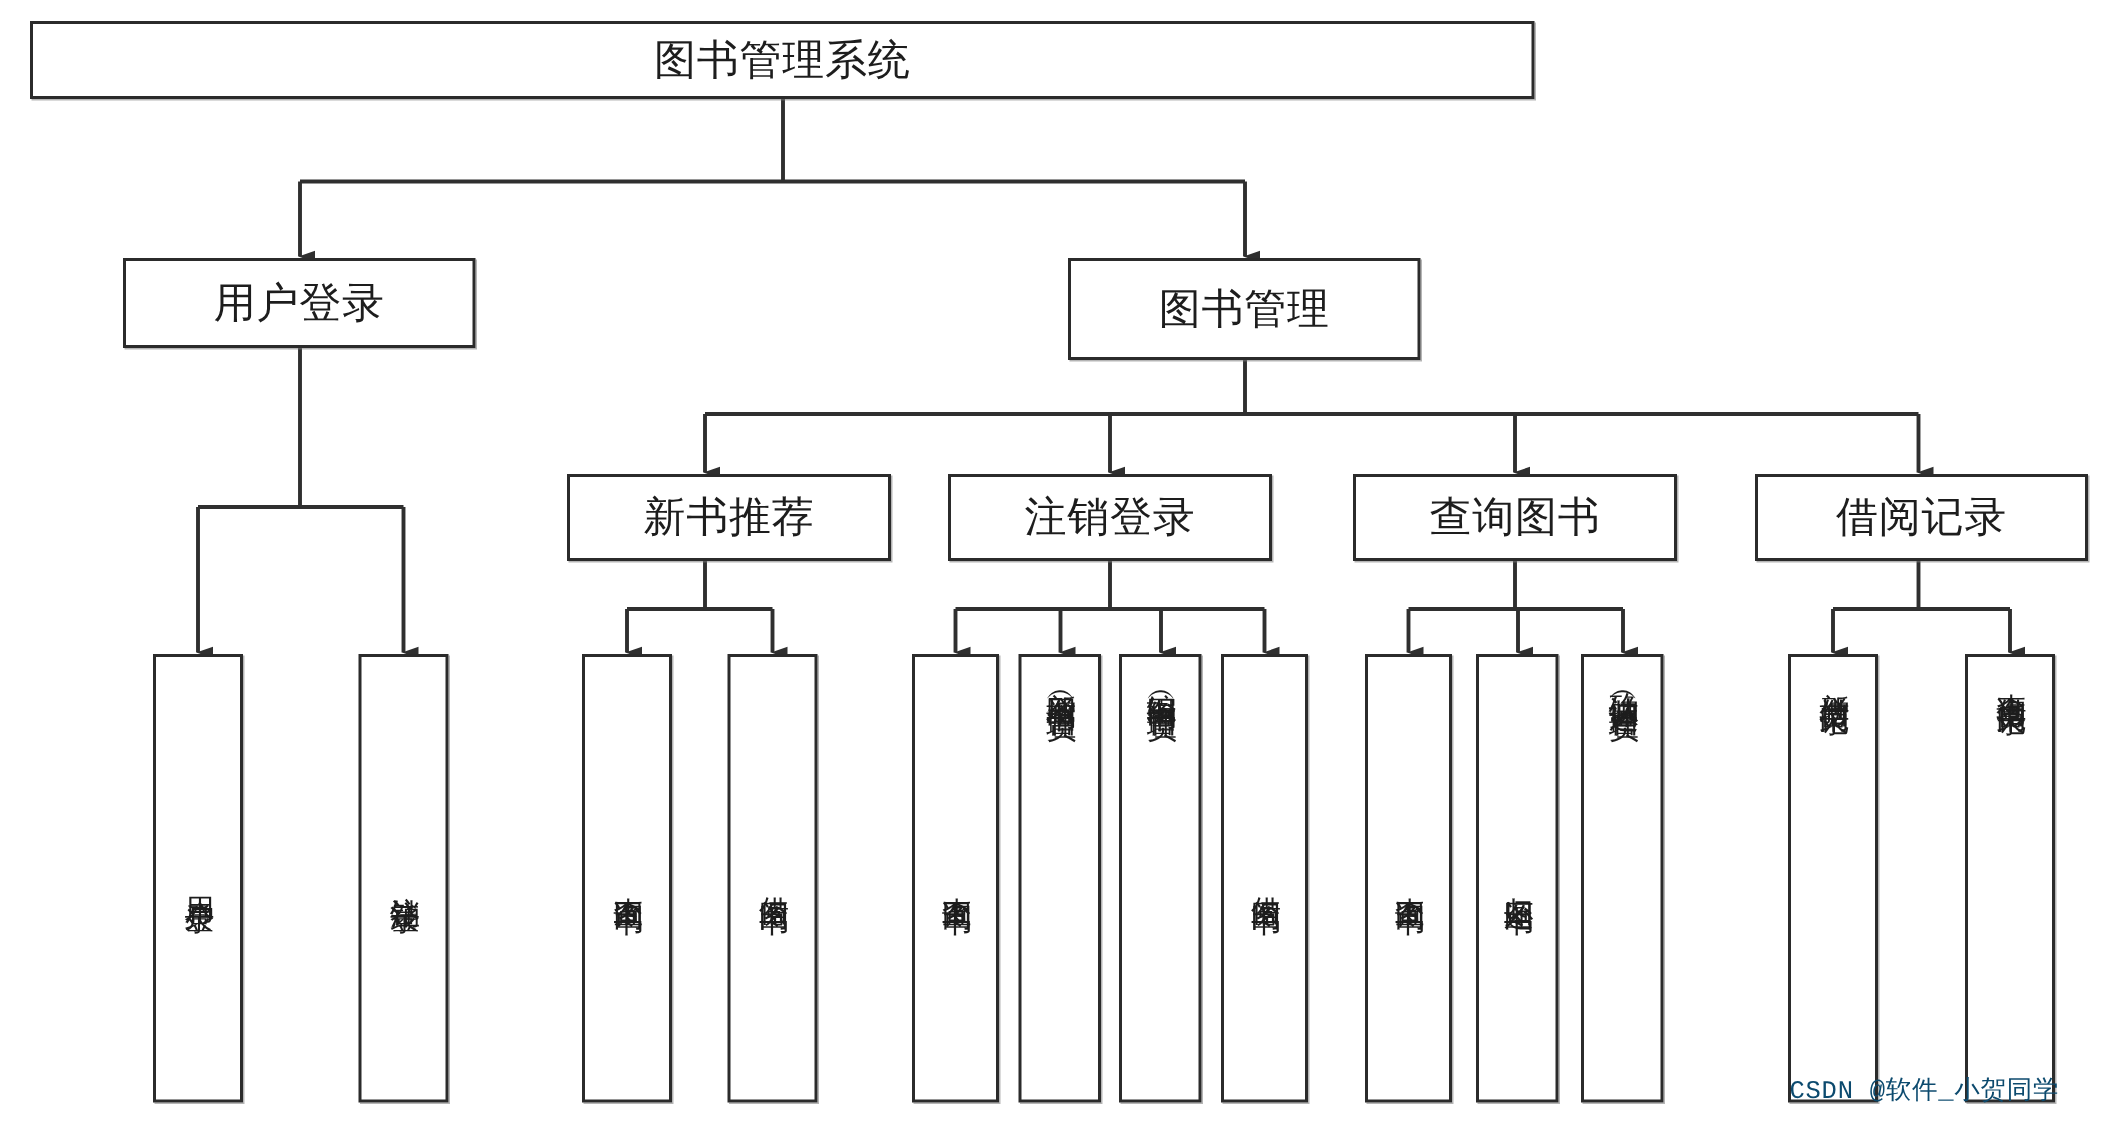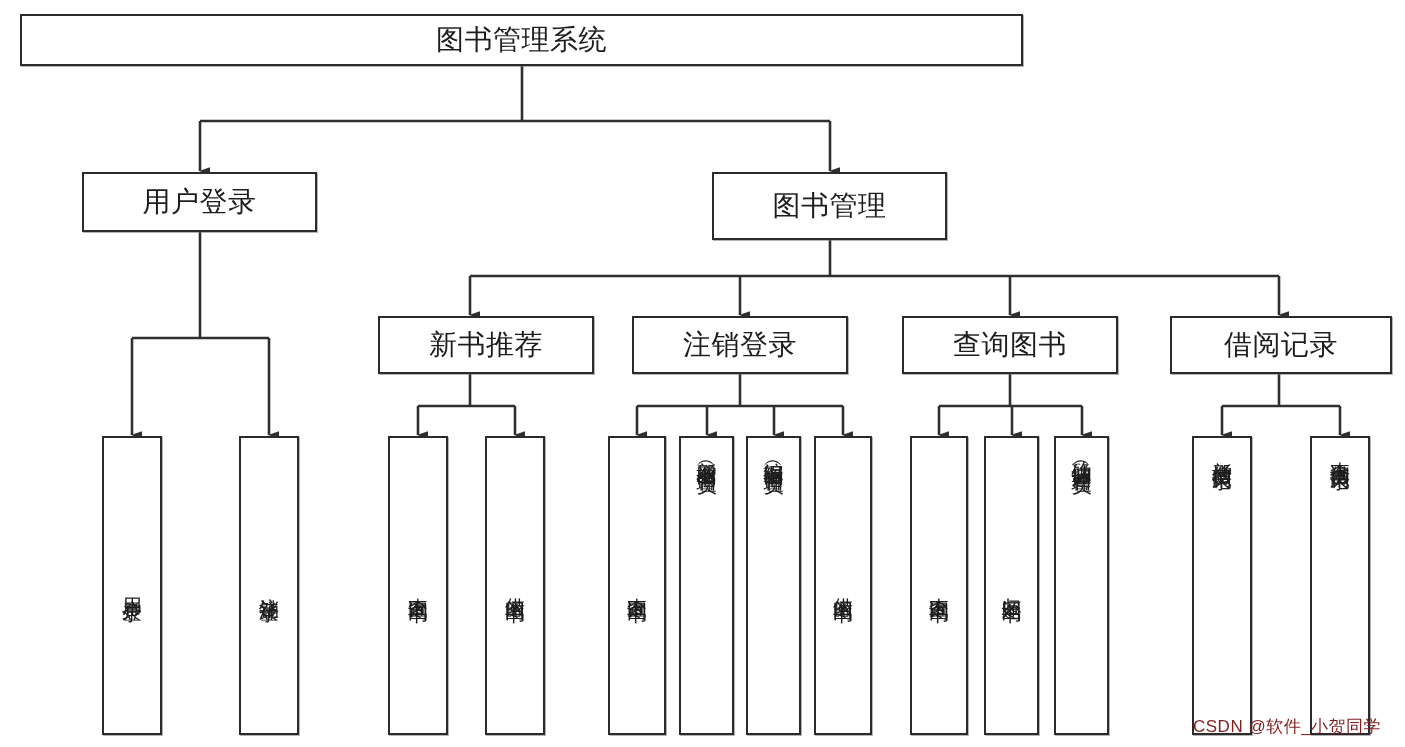--- a/index.html
+++ b/index.html
@@ -55,25 +55,26 @@
     align-items: flex-start;
     justify-content: center;
     padding-top: 8px;
   }
   .node-box.vertical.centered {
     align-items: center;
     padding-top: 0;
   }
   #watermark {
     position: absolute;
-    color: #7f1d1d;
+    color: #0c4a6e;
     font-size: 17px;
     letter-spacing: 0.5px;
     white-space: nowrap;
     pointer-events: none;
+    font-family: Liberation Mono, monospace;
   }
 </style>
 </head>
 <body>
 
 <div id="stage">
 
   <svg id="diagram-svg" viewBox="0 0 1405 747" xmlns="http://www.w3.org/2000/svg">
     <defs>
       <marker id="arrowhead" markerWidth="9" markerHeight="11" refX="4.2" refY="10" orient="auto" markerUnits="userSpaceOnUse">

